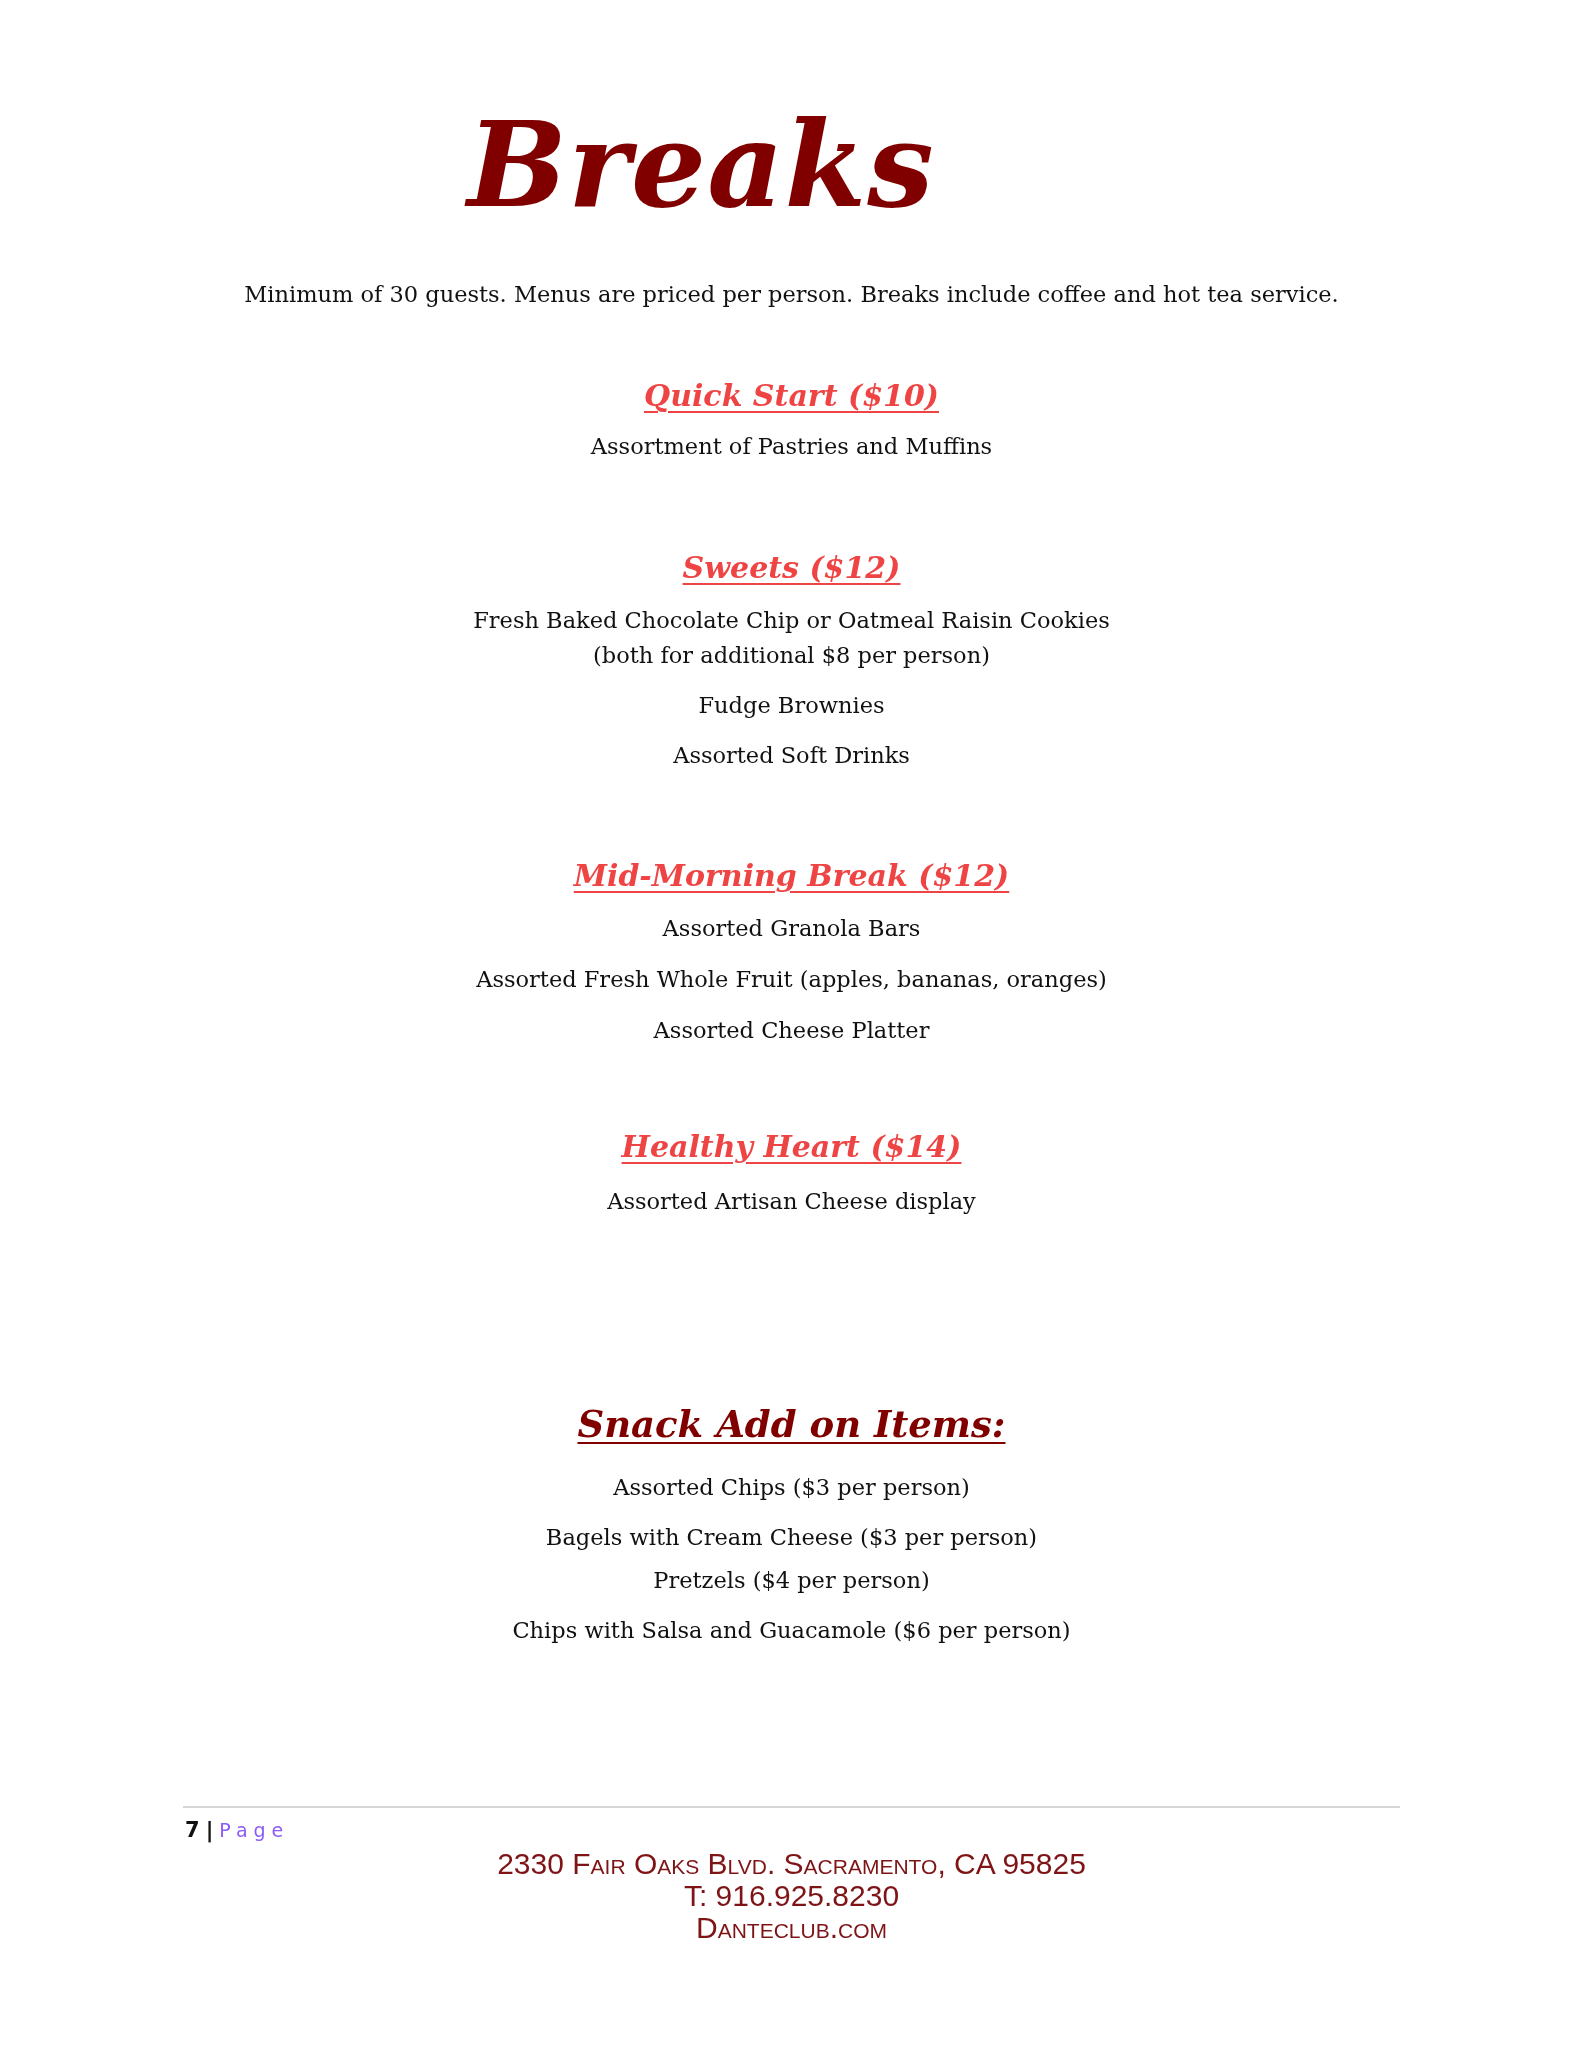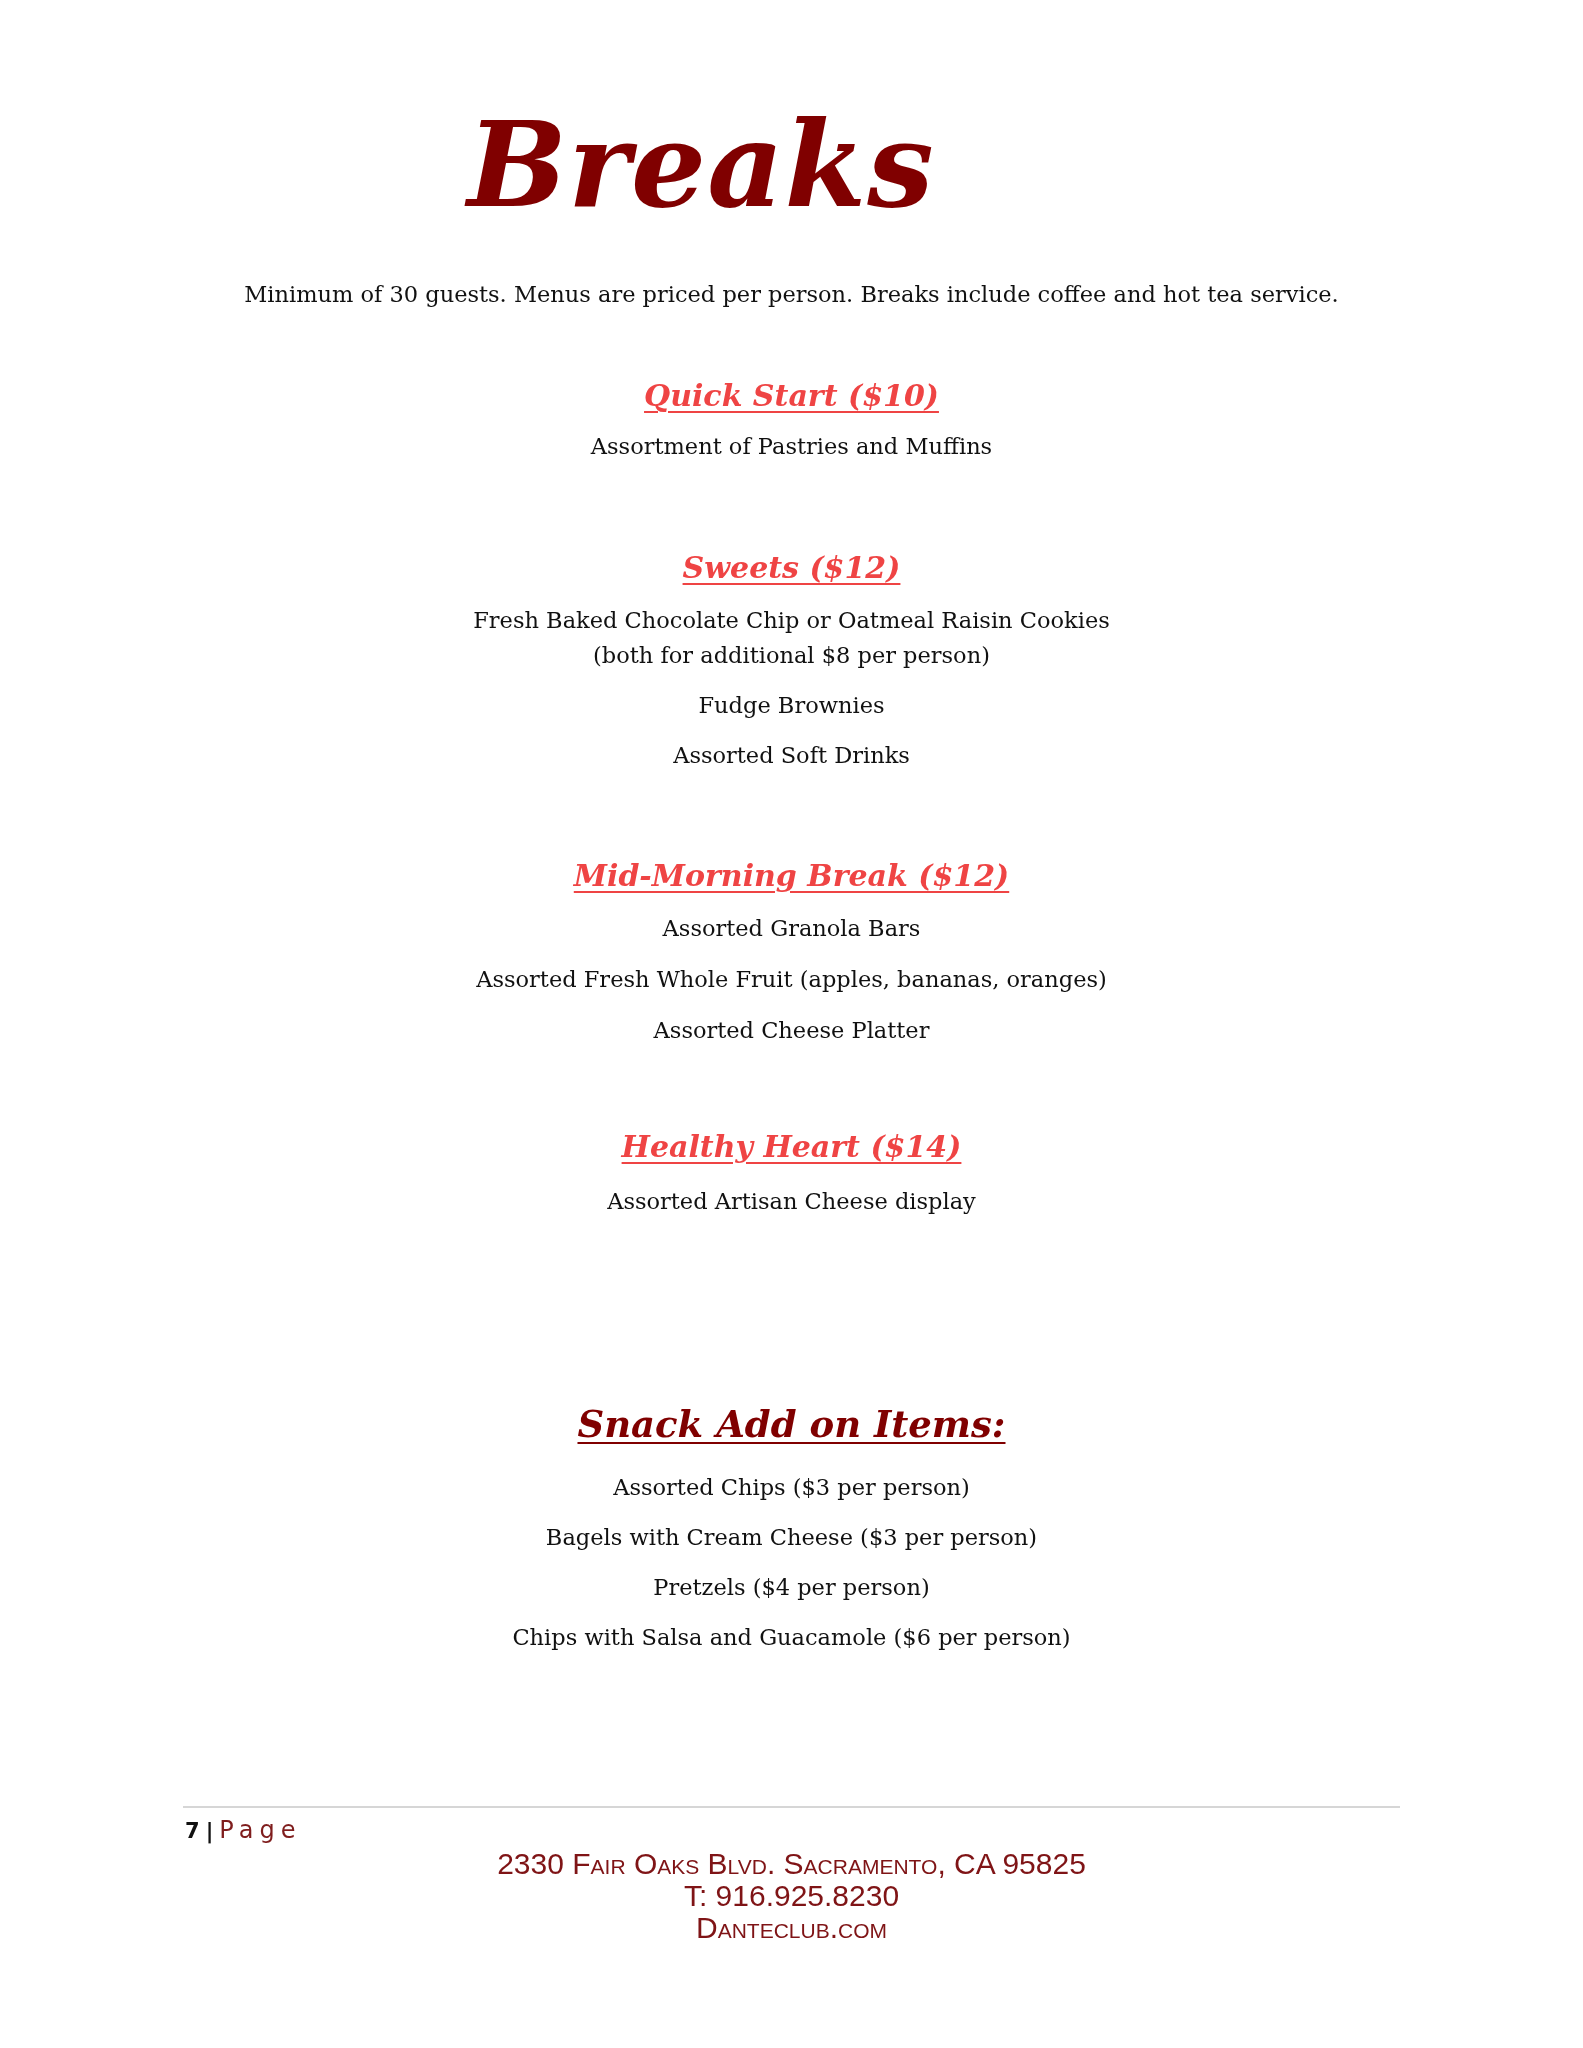--- a/index.html
+++ b/index.html
@@ -116,23 +116,23 @@
     color: #111;
   }
   .page-number .num {
     font-weight: bold;
   }
   .page-number .sep {
     font-weight: bold;
     margin: 0 6px 0 6px;
   }
   .page-number .label {
-    color: #7f1d1d;
+    color: #8b5cf6;
     letter-spacing: 6px;
-    font-size: 24px;
+    font-size: 19px;
   }
   .footer-address {
     position: absolute;
     left: 0;
     width: 1583px;
     text-align: center;
     font-family: "Liberation Sans", "DejaVu Sans", sans-serif;
     font-variant: small-caps;
     color: #7f1416;
     font-size: 30px;
@@ -186,21 +186,21 @@
     <ul class="items" style="margin-top:17px">
       <li class="item">Assorted Artisan Cheese display</li>
     </ul>
   </div>
 
   <div class="section" style="top:1400px">
     <h2 class="section-heading bold">Snack Add on Items:</h2>
     <ul class="items" style="margin-top:22px">
       <li class="item">Assorted Chips ($3 per person)</li>
       <li class="item" style="margin-top:15px">Bagels with Cream Cheese ($3 per person)</li>
-      <li class="item" style="margin-top:15px">Pretzels ($4 per person)</li>
+      <li class="item" style="margin-top:8px">Pretzels ($4 per person)</li>
       <li class="item" style="margin-top:15px">Chips with Salsa and Guacamole ($6 per person)</li>
     </ul>
   </div>
 
   <div class="footer-rule"></div>
 
   <div class="page-number">
     <span class="num">7</span><span class="sep">|</span><span class="label">Page</span>
   </div>
 

